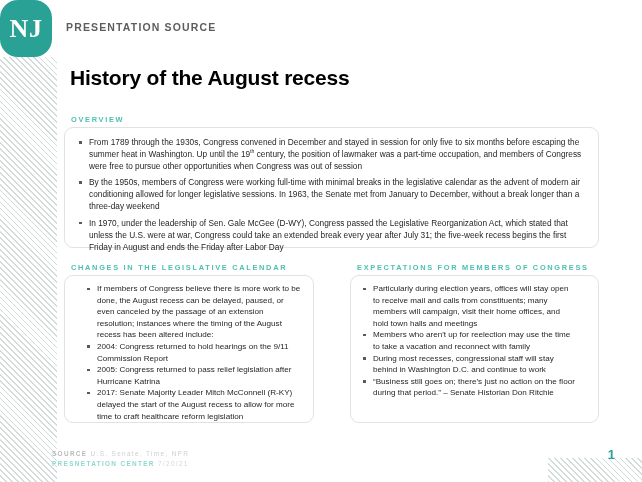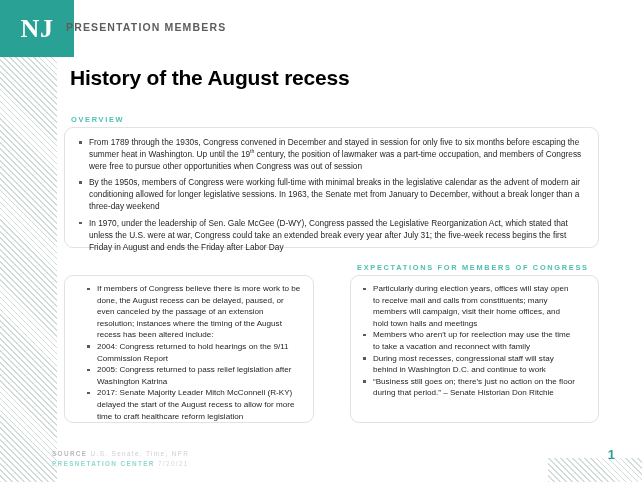--- a/index.html
+++ b/index.html
@@ -47,26 +47,27 @@
         rgba(255,255,255,0) 1.2px, rgba(255,255,255,0) 4.2px
       );
     opacity: 0.85;
   }
 
   
   .logo-box {
     position: absolute;
     left: 0;
     top: 0;
-    width: 74px;
+    width: 52px;
     height: 57px;
     background: #2aa195;
     display: flex;
     align-items: center;
     justify-content: center;
+    border-radius: 18px;
   }
   .logo-text {
     font-family: "Liberation Serif", serif;
     color: #ffffff;
     font-size: 26px;
     font-weight: bold;
     letter-spacing: 0.5px;
     line-height: 1;
   }
   .brand-bar {
@@ -228,40 +229,41 @@
 
 <div class="slide">
 
   <div class="hatch-left"></div>
   <div class="hatch-bottom-right"></div>
 
   <div class="logo-box">
     <span class="logo-text">NJ</span>
   </div>
 
-  <div class="brand-bar">PRESENTATION MEMBERS</div>
+  <div class="brand-bar">PRESENTATION SOURCE</div>
 
   <div class="slide-title">History of the August recess</div>
 
   <div class="section-label label-overview">OVERVIEW</div>
 
   <div class="card card-overview">
     <ul class="bullets">
       <li><span>From 1789 through the 1930s, Congress convened in December and stayed in session for only five to six months before escaping the summer heat in Washington. Up until the 19<sup>th</sup> century, the position of lawmaker was a part-time occupation, and members of Congress were free to pursue other opportunities when Congress was out of session</span></li>
       <li><span>By the 1950s, members of Congress were working full-time with minimal breaks in the legislative calendar as the advent of modern air conditioning allowed for longer legislative sessions. In 1963, the Senate met from January to December, without a break longer than a three-day weekend</span></li>
       <li><span>In 1970, under the leadership of Sen. Gale McGee (D-WY), Congress passed the Legislative Reorganization Act, which stated that unless the U.S. were at war, Congress could take an extended break every year after July 31; the five-week recess begins the first Friday in August and ends the Friday after Labor Day</span></li>
     </ul>
   </div>
 
+  <div class="section-label label-left-col">CHANGES IN THE LEGISLATIVE CALENDAR</div>
 
   <div class="card card-left">
     <ul class="bullets">
       <li><span>If members of Congress believe there is more work to be done, the August recess can be delayed, paused, or even canceled by the passage of an extension resolution; instances where the timing of the August recess has been altered include:</span></li>
       <li><span>2004: Congress returned to hold hearings on the 9/11 Commission Report</span></li>
-      <li><span>2005: Congress returned to pass relief legislation after Washington Katrina</span></li>
+      <li><span>2005: Congress returned to pass relief legislation after Hurricane Katrina</span></li>
       <li><span>2017: Senate Majority Leader Mitch McConnell (R-KY) delayed the start of the August recess to allow for more time to craft healthcare reform legislation</span></li>
     </ul>
   </div>
 
   <div class="section-label label-right-col">EXPECTATIONS FOR MEMBERS OF CONGRESS</div>
 
   <div class="card card-right">
     <ul class="bullets">
       <li><span>Particularly during election years, offices will stay open to receive mail and calls from constituents; many members will campaign, visit their home offices, and hold town halls and meetings</span></li>
       <li><span>Members who aren't up for reelection may use the time to take a vacation and reconnect with family</span></li>

